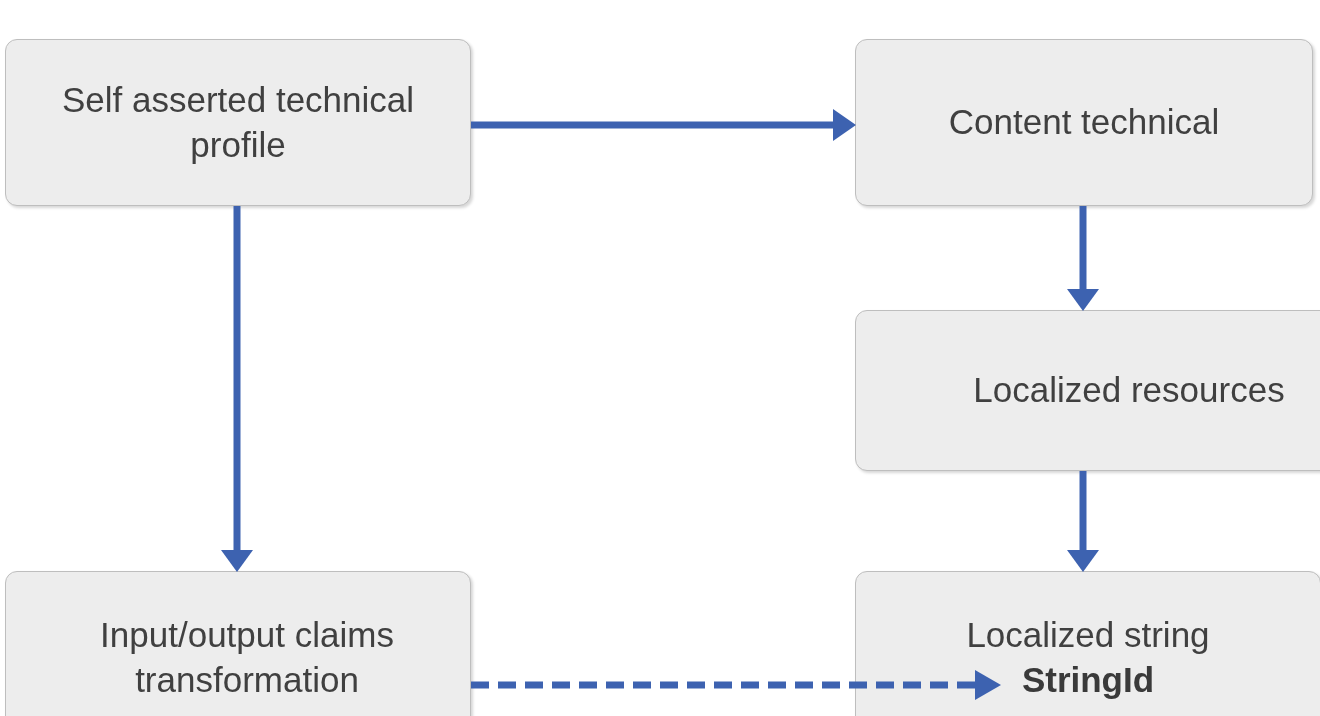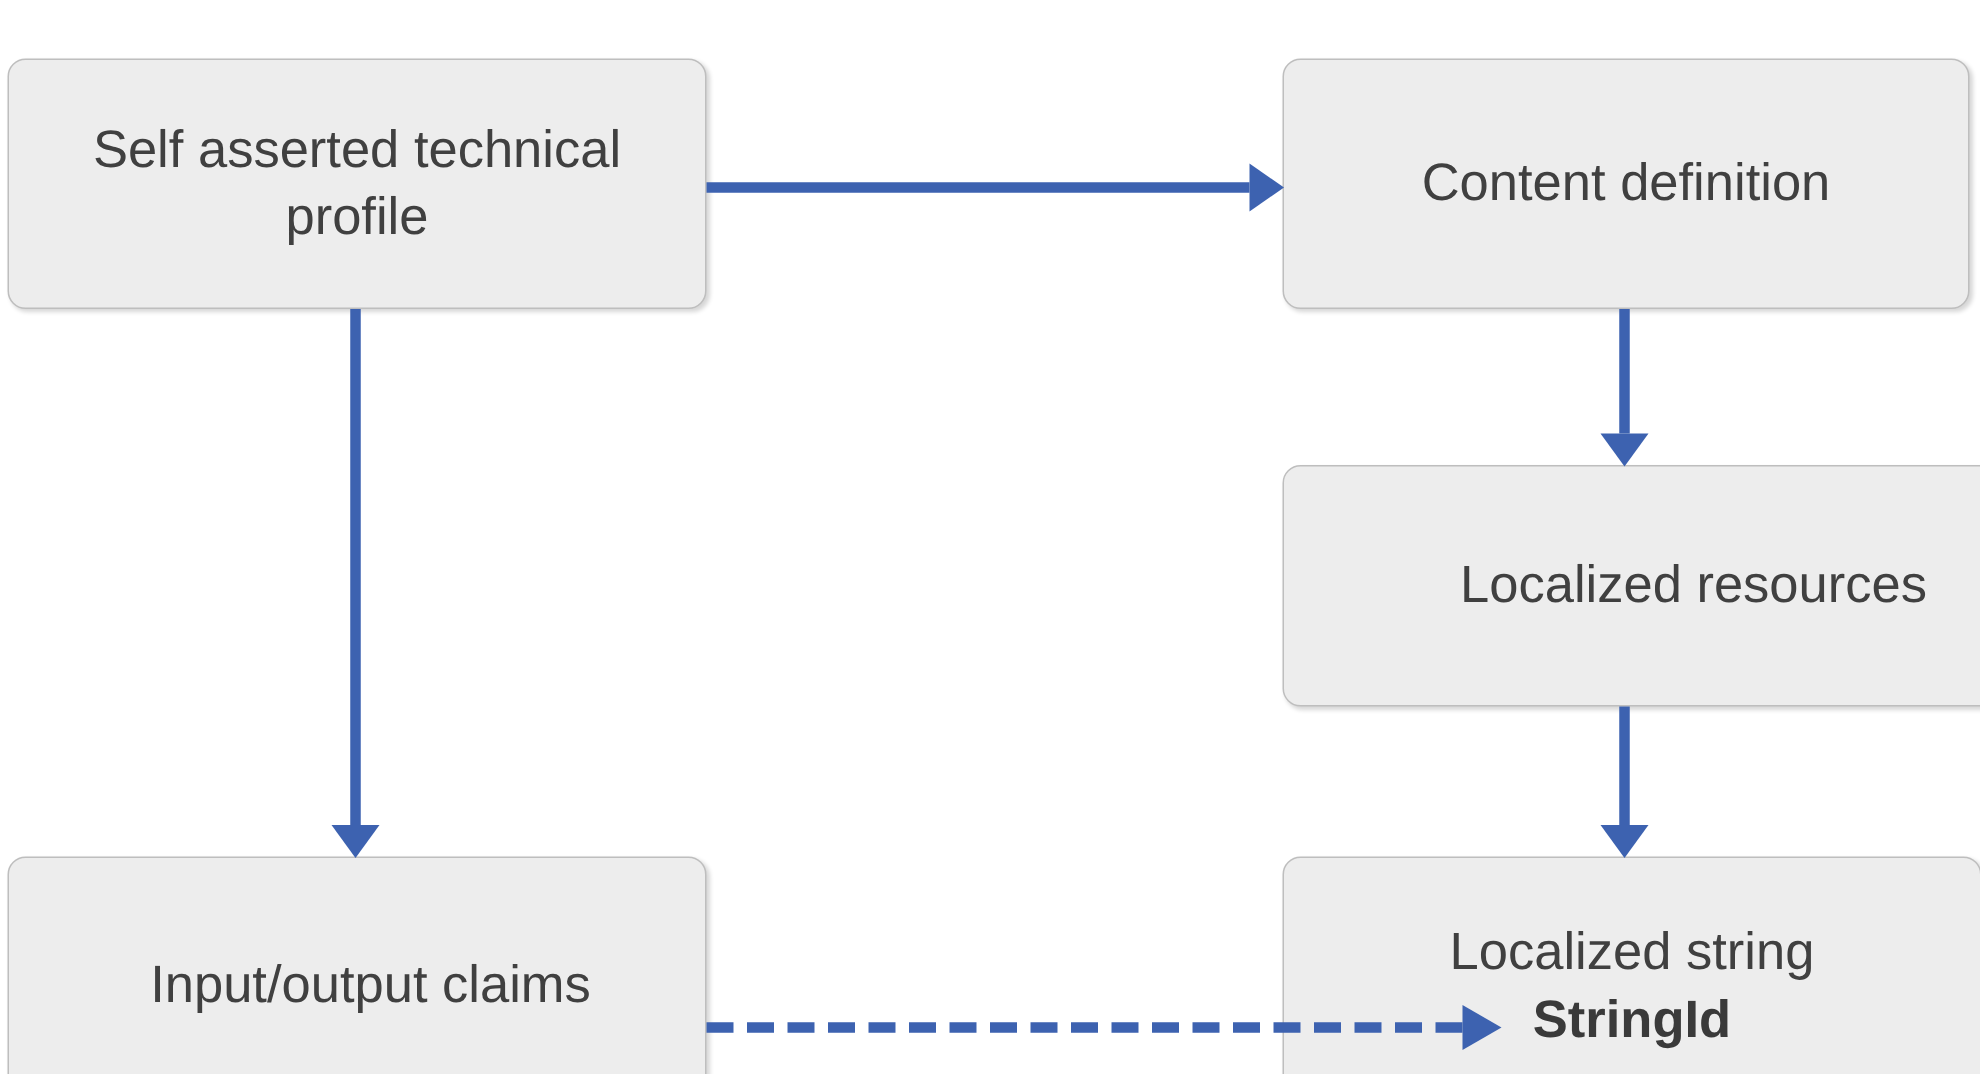--- a/index.html
+++ b/index.html
@@ -87,33 +87,34 @@
 
   <div class="node" id="node-self-asserted-technical-profile">
     <span class="label-wrap">
       <span class="label">Self asserted technical</span>
       <span class="label">profile</span>
     </span>
   </div>
 
   <div class="node" id="node-content-definition">
     <span class="label-wrap">
-      <span class="label">Content definition</span>
+      <span class="label">Content technical</span>
     </span>
   </div>
 
   <div class="node" id="node-localized-resources">
     <span class="label-wrap">
       <span class="label">Localized resources</span>
     </span>
   </div>
 
   <div class="node" id="node-input-output-claims-transformation">
     <span class="label-wrap">
       <span class="label">Input/output claims</span>
+      <span class="label">transformation</span>
     </span>
   </div>
 
   <div class="node" id="node-localized-string">
     <span class="label-wrap">
       <span class="label">Localized string</span>
       <span class="label-strong">StringId</span>
     </span>
   </div>
 

